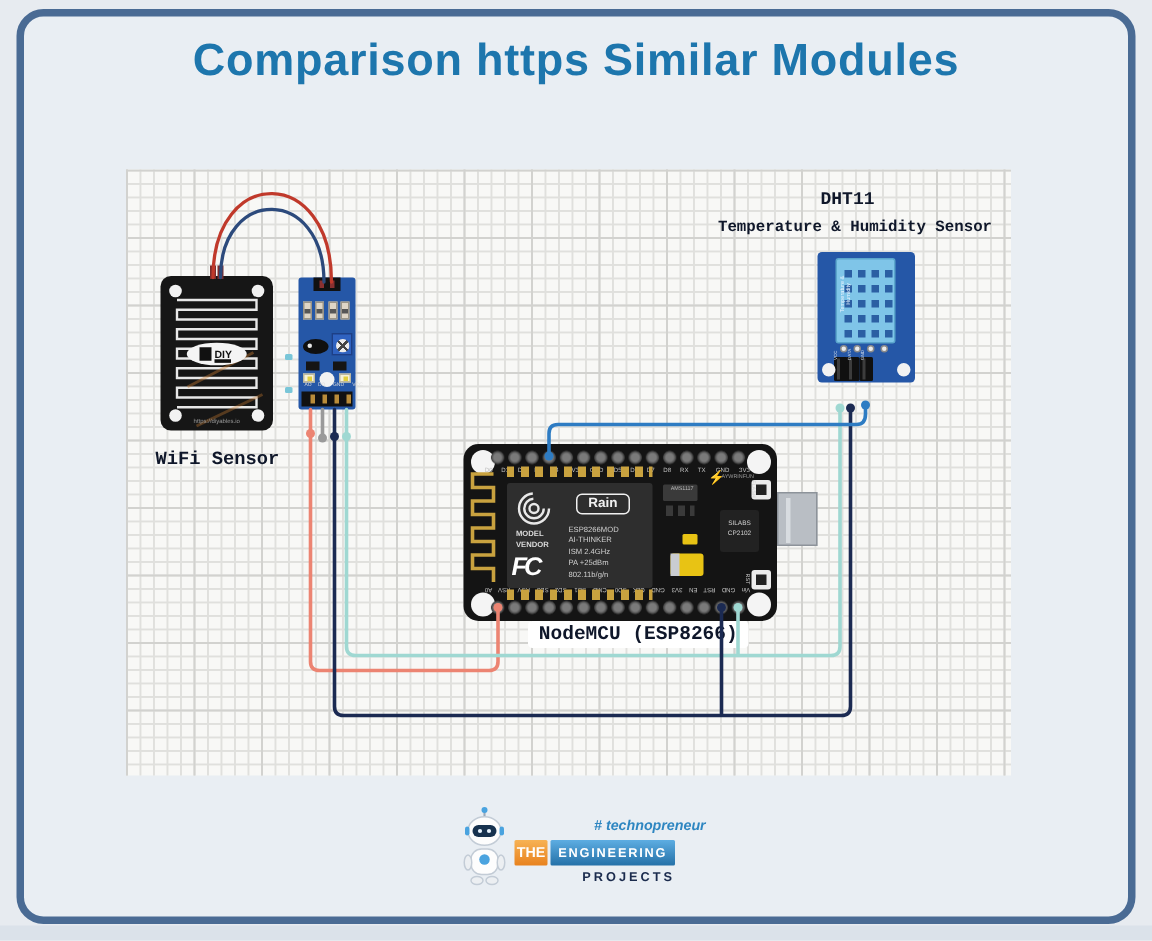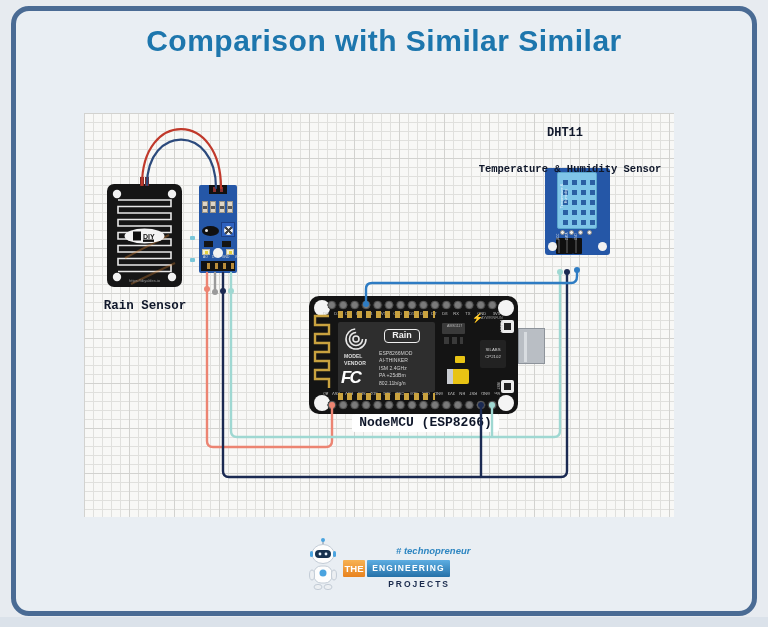--- a/index.html
+++ b/index.html
@@ -24,21 +24,21 @@
       linear-gradient(#e0e0dd 1px, transparent 1px),
       linear-gradient(90deg,#e0e0dd 1px, transparent 1px);
     background-size: 45px 45px, 45px 45px, 9px 9px, 9px 9px; }
 
   .mono { font-family:"Liberation Mono","DejaVu Sans Mono",monospace; font-weight:bold; color:#0f172a; }
 
   .lbl-rain   { position:absolute; left:90px;  top:299px; width:110px; text-align:center; font-size:12.5px; }
   .lbl-nodemcu{ position:absolute; left:352px; top:414px; width:147px; height:18px; background:#ffffff;
                 border-radius:3px; text-align:center; font-size:13px; line-height:18px; }
   .lbl-dht    { position:absolute; left:505px; top:126px; width:120px; text-align:center; font-size:12px; }
-  .lbl-dhtsub { position:absolute; left:455px; top:163px; width:230px; text-align:center; font-size:10.5px; }
+  .lbl-dhtsub { position:absolute; left:455px; top:146px; width:230px; text-align:center; font-size:10.5px; }
 
   
   .rainplate { position:absolute; left:107px; top:184px; width:75px; height:103px;
                background:#161616; border-radius:7px; }
   .rp-pin { position:absolute; width:4px; height:9px; background:#7a2c2c; top:177px; }
 
   
   .rainmod { position:absolute; left:199px; top:185px; width:38px; height:88px;
              background:#2557a7; border-radius:2px; }
   .rm-hdr-top { position:absolute; left:10px; top:0; width:18px; height:9px; background:#111; }
@@ -123,21 +123,21 @@
   .word-proj { position:absolute; left:367px; top:579px; width:83px; text-align:right;
              font-size:8.5px; font-weight:bold; letter-spacing:2px; color:#1b2b4d; }
 </style>
 </head>
 <body>
 
 <div id="stage">
   <div class="card"></div>
   <div class="bottom-strip"></div>
 
-  <div class="title">Comparison with Similar Similar</div>
+  <div class="title">Comparison https Similar Modules</div>
 
   <div class="gridpanel"></div>
 
   <div class="rainplate">
     <svg width="75" height="103" viewBox="0 0 75 103">
       <path d="M11,16H64V22.5H11V29H64V35.5H11V42H64V48.5H11V55H64V61.5H11V68H64V74.5H11V81H64V87.5H11" fill="none" stroke="#e8e8e8" stroke-width="1.6"></path>
       <path d="M18,74 L62,51" stroke="rgba(205,125,50,.4)" stroke-width="2"></path>
       <path d="M24,100 L68,79" stroke="rgba(205,125,50,.35)" stroke-width="2"></path>
       <circle cx="10" cy="10" r="4.2" fill="#f2f2f2"></circle>
       <circle cx="65" cy="10" r="4.2" fill="#f2f2f2"></circle>
@@ -145,21 +145,21 @@
       <circle cx="65" cy="93" r="4.2" fill="#f2f2f2"></circle>
       <ellipse cx="37.5" cy="52" rx="20" ry="7.5" fill="#f4f4f4"></ellipse>
       <rect x="26" y="47.5" width="8" height="9" fill="#111"></rect>
       <text x="36" y="54.5" font-size="7" font-weight="bold" fill="#111" font-family="Liberation Sans, sans-serif">DIY</text>
       <rect x="36" y="55.5" width="11" height="2.4" fill="#111"></rect>
       <text x="37.5" y="98" font-size="4" fill="#9a9a9a" text-anchor="middle" font-family="Liberation Sans, sans-serif">https://diyables.io</text>
     </svg>
   </div>
   <div class="rp-pin" style="left:140px;"></div>
   <div class="rp-pin" style="left:145px;"></div>
-  <div class="mono lbl-rain">Rain Sensor</div>
+  <div class="mono lbl-rain">WiFi Sensor</div>
 
   <div class="rainmod">
     <div class="rm-hdr-top">
       <i style="left:4px;"></i>
       <i style="left:11px;"></i>
     </div>
     <div class="rm-res" style="left:3px;">
         <i></i>
       </div>
     <div class="rm-res" style="left:11px;">

